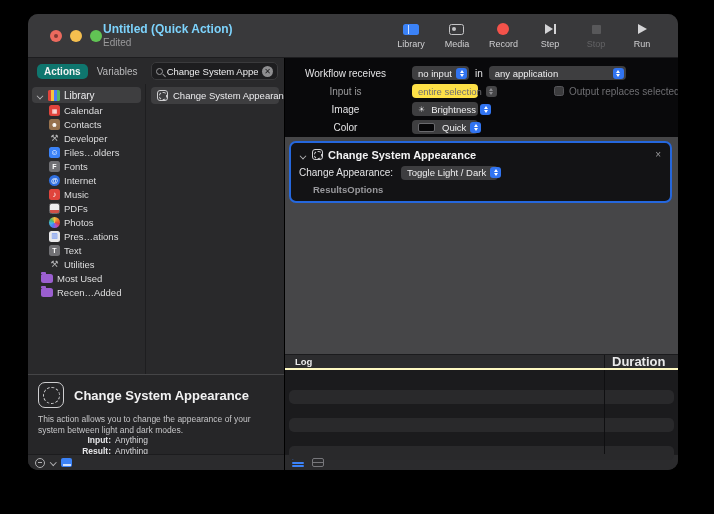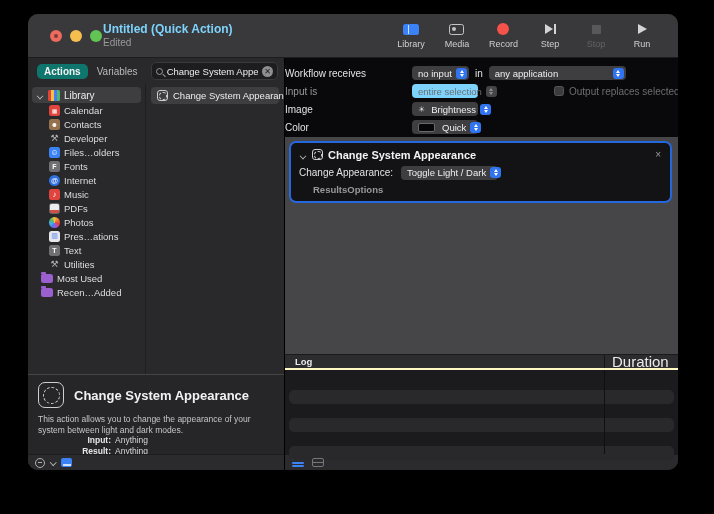--- a/index.html
+++ b/index.html
@@ -120,31 +120,31 @@
   .mini-chev { width:6px; height:6px; position:relative; }
   .mini-chev::before { content:""; position:absolute; left:1px; top:0; width:3.5px; height:3.5px;
     border-right:1.2px solid #b0b0b2; border-bottom:1.2px solid #b0b0b2; transform:rotate(45deg); }
   .ico-mediabrowser { width:11px; height:9px; background:#3b82f7; border-radius:2px; position:relative; }
   .ico-mediabrowser::after { content:""; position:absolute; left:1.5px; bottom:1.5px; right:1.5px; height:1.5px; background:#cfe0ff; }
 
   
   .rpane { flex:1; display:flex; flex-direction:column; min-width:0; }
   .settings { flex:0 0 auto; height:79px; background:#09090b; padding:6px 0 0 0; }
   .set-row { height:18px; display:flex; align-items:center; }
-  .set-row .k { width:127px; flex:0 0 auto; text-align:left; font-size:10px; color:#e3e3e5; padding-right:6px; }
+  .set-row .k { width:127px; flex:0 0 auto; text-align:center; font-size:10px; color:#e3e3e5; padding-right:6px; }
   .set-row .k.dim { color:#9a9a9c; }
   .popup { height:14px; background:#3e3e40; border-radius:4px; display:flex; align-items:center;
     padding:0 2px 0 6px; gap:4px; }
   .popup .ptext { font-size:9.5px; color:#eeeeef; white-space:nowrap; flex:1; }
   .stepper { width:11px; height:11px; background:#3174f1; border-radius:3px; display:flex;
     flex-direction:column; align-items:center; justify-content:center; gap:1px; flex:0 0 auto; }
   .stepper i { width:0; height:0; border-left:2.5px solid transparent; border-right:2.5px solid transparent; }
   .stepper .up { border-bottom:3px solid #fff; }
   .stepper .dn { border-top:3px solid #fff; }
-  .popup.disabled { background:#7dd3fc; }
+  .popup.disabled { background:#fde047; }
   .popup.disabled .ptext { color:#6e6e72; }
   .stepper.gray { background:#454547; }
   .stepper.gray .up { border-bottom-color:#8c8c90; }
   .stepper.gray .dn { border-top-color:#8c8c90; }
   .inlabel { font-size:10px; color:#e3e3e5; margin:0 6px; }
   .checkbox { width:10px; height:10px; background:#3c3c3e; border:1px solid #56565a; border-radius:2.5px; flex:0 0 auto; }
   .cb-label { font-size:10px; color:#6e6e72; margin-left:5px; white-space:nowrap; }
   .sun { font-size:8px; color:#d8d8da; margin-right:2px; }
   .swatch { width:17px; height:9px; background:#060608; border:1px solid #69696d; border-radius:2px; margin-right:3px; flex:0 0 auto; }
 
@@ -154,21 +154,21 @@
   .card-title { font-size:11px; font-weight:bold; color:#f2f2f3; flex:1; }
   .closex { font-size:10px; color:#9a9a9c; padding:0 1px; }
   .card-body { height:19px; display:flex; align-items:center; gap:8px; padding:0 8px; }
   .card-body .k { font-size:10px; color:#e3e3e5; }
   .card-foot { height:15px; display:flex; align-items:center; gap:0; padding-left:22px; }
   .card-foot .tab { font-size:9.5px; font-weight:bold; color:#98989c; }
 
   .log-head { flex:0 0 auto; height:16px; background:#2c2c2e; border-top:1px solid #1b1b1d;
     border-bottom:2px solid #fef9c3; display:flex; align-items:center; }
   .log-head .h1 { font-size:9.5px; font-weight:bold; color:#e9e9ea; padding-left:10px; flex:0 0 auto; width:319px; }
-  .log-head .h2 { font-size:15px; font-weight:normal; color:#e9e9ea; padding-left:7px; border-left:1px solid #151517; height:100%; display:flex; align-items:center; }
+  .log-head .h2 { font-size:13px; font-weight:bold; color:#e9e9ea; padding-left:7px; border-left:1px solid #151517; height:100%; display:flex; align-items:center; }
   .log-table { flex:0 0 auto; height:84px; background:#1b1b1d; position:relative; padding-top:6px; }
   .log-col-divider { position:absolute; left:319px; top:0; bottom:0; width:1px; background:#0f0f11; }
   .log-row { height:14px; margin:0 4px; }
   .log-row.alt { background:#29292b; border-radius:5px; }
 
   .rstatus { flex:0 0 auto; height:16px; background:#2b2b2d; border-top:1px solid #1c1c1e;
     display:flex; align-items:center; gap:8px; padding:0 7px; }
   .ico-listview { display:flex; flex-direction:column; gap:1.5px; }
   .ico-listview b { display:block; width:12px; height:2px; background:#3b82f7; border-radius:1px; }
   .ico-rowsview { width:12px; height:9px; border:1.2px solid #77777b; border-radius:2px; position:relative; }

